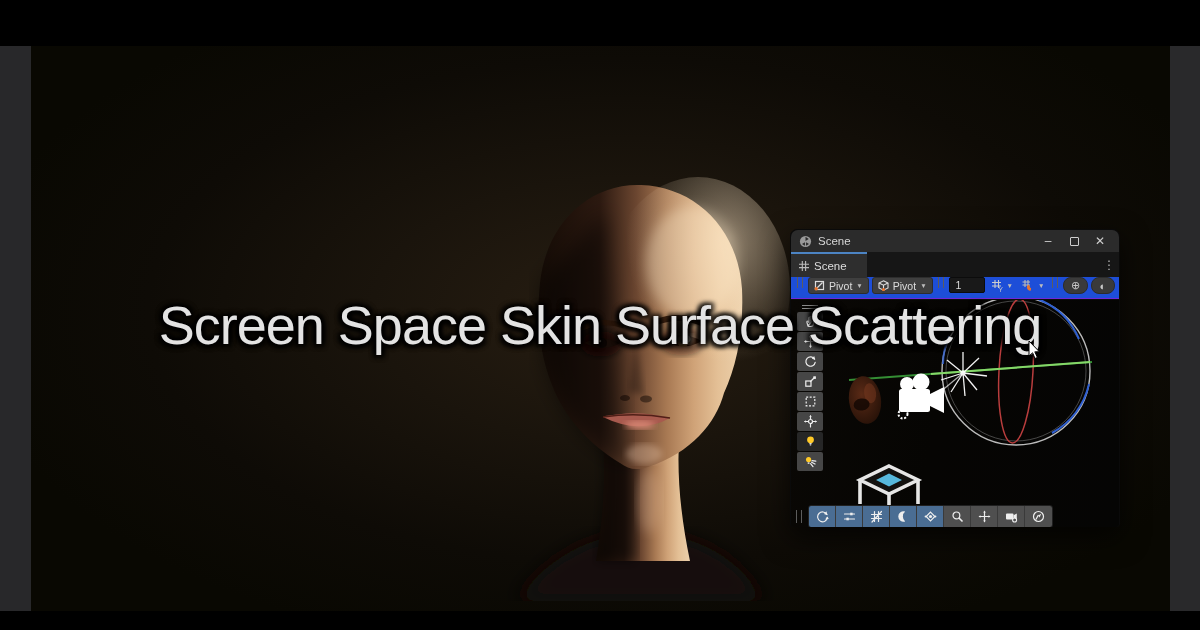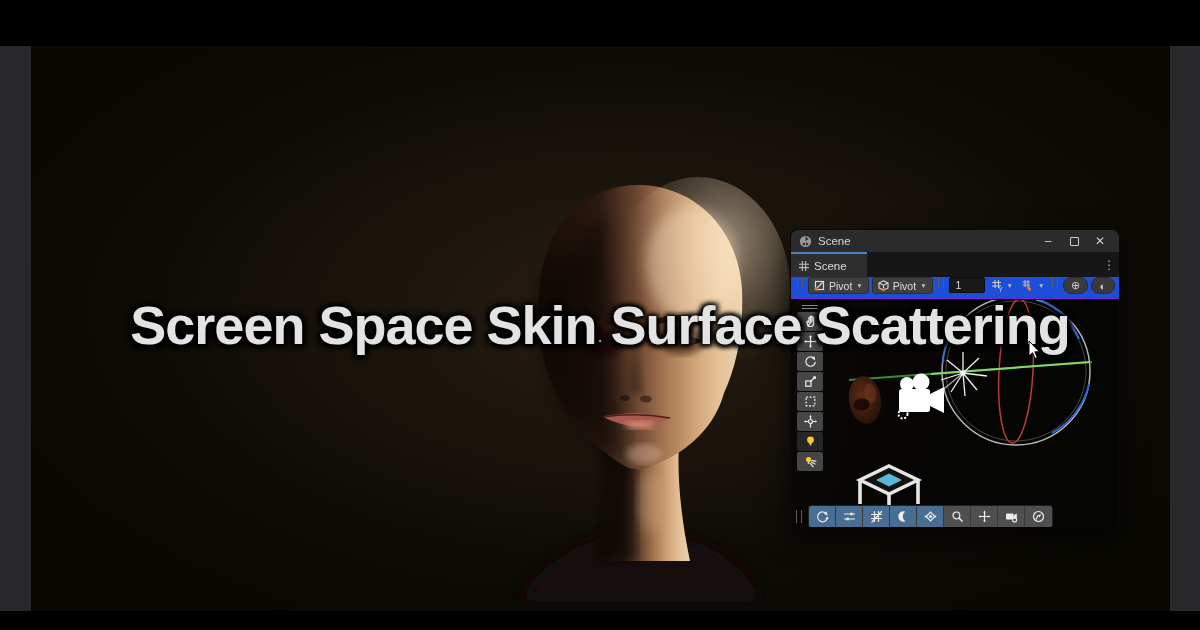--- a/index.html
+++ b/index.html
@@ -12,21 +12,21 @@
   .strip-left{position:absolute;left:0;top:46px;width:31px;height:565px;background:#28282a;}
   .strip-right{position:absolute;left:1170px;top:46px;width:30px;height:565px;background:#29292b;}
 
   
   #viewport{position:absolute;left:31px;top:46px;width:1139px;height:565px;
     background:radial-gradient(58% 62% at 52% 47%, #281e12 0%, #1a140c 38%, #0e0b06 72%, #090802 100%);}
   #head-svg{position:absolute;left:455px;top:125px;width:310px;height:430px;}
 
   
   #caption{position:absolute;left:0;top:294px;width:1200px;text-align:center;z-index:30;
-    font-size:54px;font-weight:bold;letter-spacing:-1px;color:#e3e3e3;white-space:nowrap;
+    font-size:54px;font-weight:normal;letter-spacing:-1px;color:#e3e3e3;white-space:nowrap;
     text-shadow:0 0 7px rgba(0,0,0,.95),3px 3px 4px rgba(0,0,0,.9),-3px 3px 4px rgba(0,0,0,.9),
                 3px -2px 4px rgba(0,0,0,.85),-3px -2px 4px rgba(0,0,0,.85);}
 
   
   #scene-window{position:absolute;left:790px;top:205px;width:330px;height:298px;z-index:20;
     background:#0d0d0d;border-radius:7px 7px 3px 3px;box-shadow:0 10px 28px rgba(0,0,0,.7);
     border:1px solid #0a0a0a;margin-top:24px;}
   .titlebar{position:absolute;left:0;top:0;width:100%;height:22px;background:#2b2b2b;
     border-radius:7px 7px 0 0;display:flex;align-items:center;padding:0 6px;}
   .titlebar .win-icon{width:13px;height:13px;margin:0 6px 0 2px;flex:none;}

